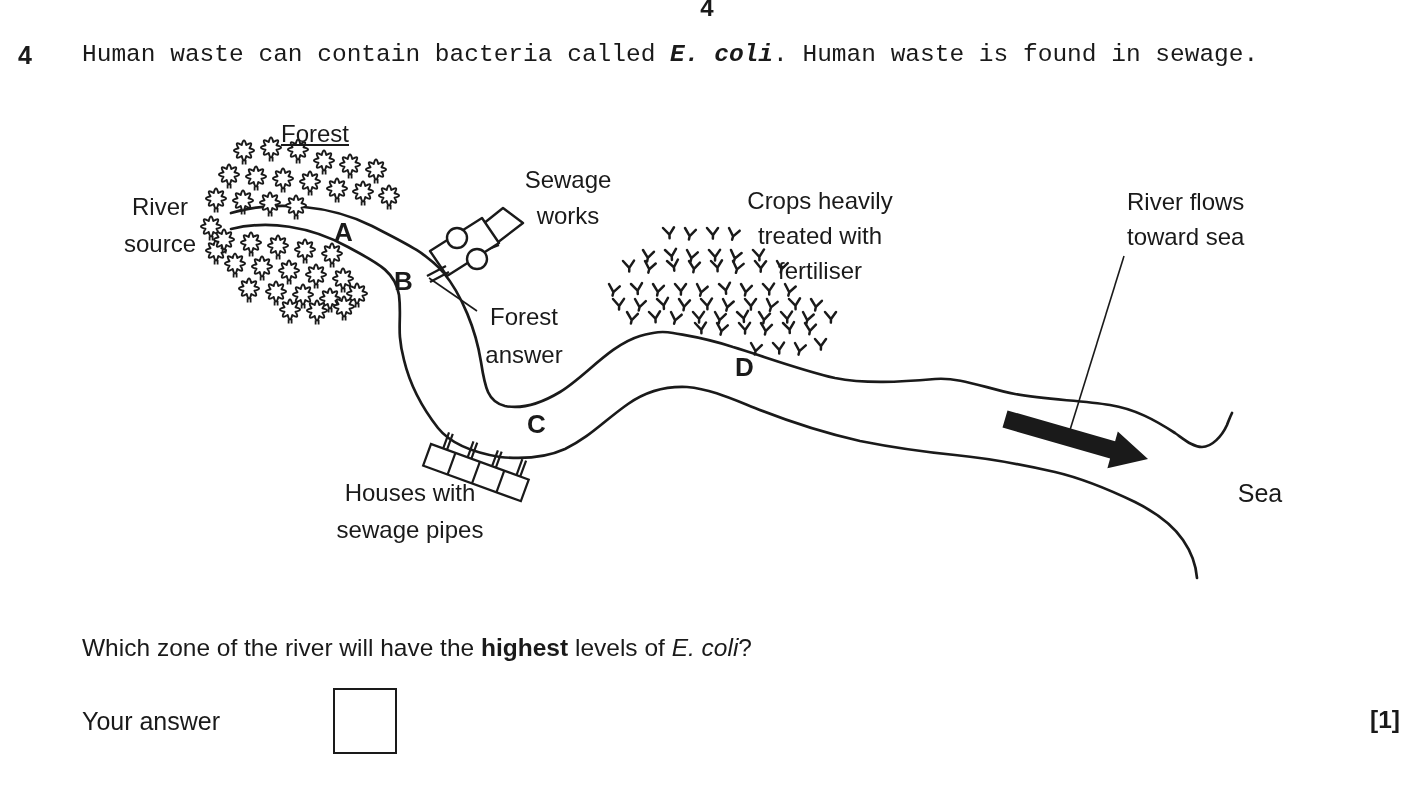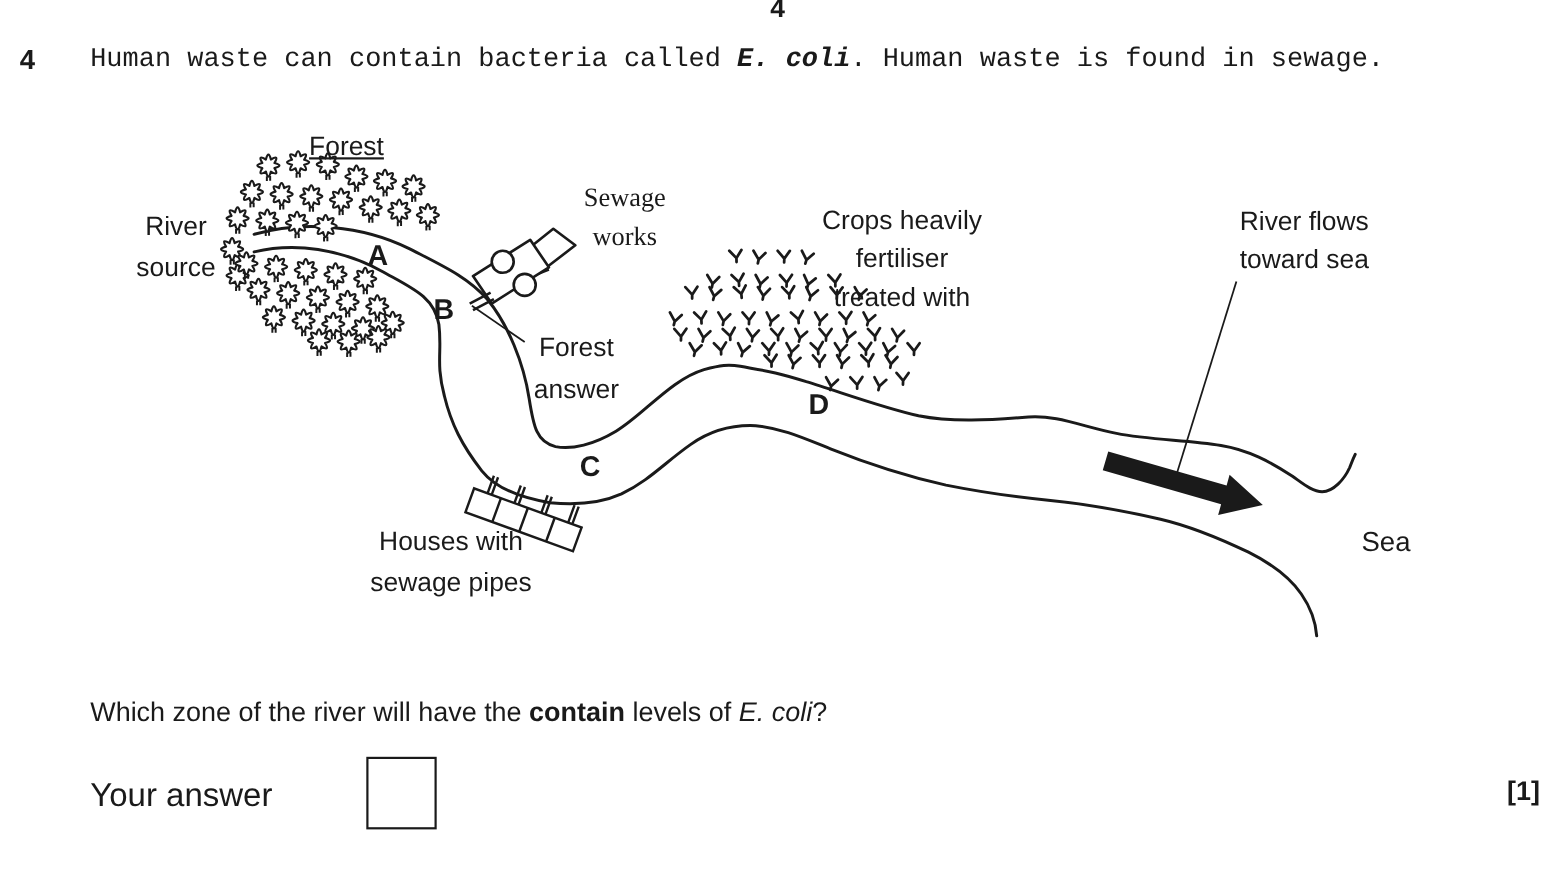--- a/index.html
+++ b/index.html
@@ -8,21 +8,21 @@
   .abs{position:absolute;}
   .pgnum{left:0;right:0;top:-6px;text-align:center;font-weight:bold;font-size:24px;}
   .qnum{left:18px;top:41px;font-weight:bold;font-size:25px;}
   .intro{left:82px;top:41px;font-size:24.5px;white-space:nowrap;font-family:Liberation Mono, monospace;}
   .bi{font-weight:bold;font-style:italic;}
   .b{font-weight:bold;}
   .i{font-style:italic;}
   .dlabel{font-size:24px;line-height:36px;text-align:center;}
   .zone{font-weight:bold;font-size:26px;line-height:26px;}
   .prompt{left:82px;top:634px;font-size:24.5px;white-space:nowrap;}
-  .youranswer{left:82px;top:707px;font-size:30px;}
+  .youranswer{left:82px;top:707px;font-size:25px;}
   .answerbox{left:333px;top:688px;width:60px;height:62px;border:2px solid #1a1a1a;background:#fff;}
   .marks{left:1330px;top:706px;width:70px;text-align:right;font-weight:bold;font-size:24.5px;}
   svg{position:absolute;left:0;top:0;}
 </style>
 </head>
 <body>
 
 <div class="page">
 
   <div class="abs pgnum">4</div>
@@ -198,52 +198,52 @@
     </g>
   </svg>
 
   <div class="abs dlabel" style="left:255px;top:116px;width:120px;text-decoration:underline;">Forest</div>
 
   <div class="abs dlabel" style="left:95px;top:188px;width:130px;line-height:37px;">
     <div>River</div>
     <div>source</div>
   </div>
 
-  <div class="abs dlabel" style="left:498px;top:162px;width:140px;font-family:Liberation Serif, serif;">
+  <div class="abs dlabel" style="left:498px;top:162px;width:140px;">
     <div>Sewage</div>
     <div>works</div>
   </div>
 
   <div class="abs dlabel" style="left:464px;top:298px;width:120px;line-height:38px;">
     <div>Forest</div>
     <div>answer</div>
   </div>
 
   <div class="abs dlabel" style="left:710px;top:183px;width:220px;line-height:35px;">
     <div>Crops heavily</div>
+    <div>treated with</div>
     <div>fertiliser</div>
-    <div>treated with</div>
   </div>
 
   <div class="abs dlabel" style="left:1127px;top:184px;width:160px;text-align:left;line-height:35px;">
     <div>River flows</div>
     <div>toward sea</div>
   </div>
 
   <div class="abs dlabel" style="left:1220px;top:475px;width:80px;text-align:center;font-size:25px;">Sea</div>
 
   <div class="abs dlabel" style="left:310px;top:474px;width:200px;line-height:37px;">
     <div>Houses with</div>
     <div>sewage pipes</div>
   </div>
 
   <div class="abs zone" style="left:334px;top:219px;">A</div>
   <div class="abs zone" style="left:394px;top:268px;">B</div>
   <div class="abs zone" style="left:527px;top:411px;">C</div>
   <div class="abs zone" style="left:735px;top:354px;">D</div>
 
-  <div class="abs prompt"><span>Which zone of the river will have the </span><span class="b">contain</span><span> levels of </span><span class="i">E. coli</span><span>?</span></div>
+  <div class="abs prompt"><span>Which zone of the river will have the </span><span class="b">highest</span><span> levels of </span><span class="i">E. coli</span><span>?</span></div>
 
   <div class="abs youranswer">Your answer</div>
   <div class="abs answerbox"></div>
   <div class="abs marks">[1]</div>
 
 </div>
 
 </body></html>

